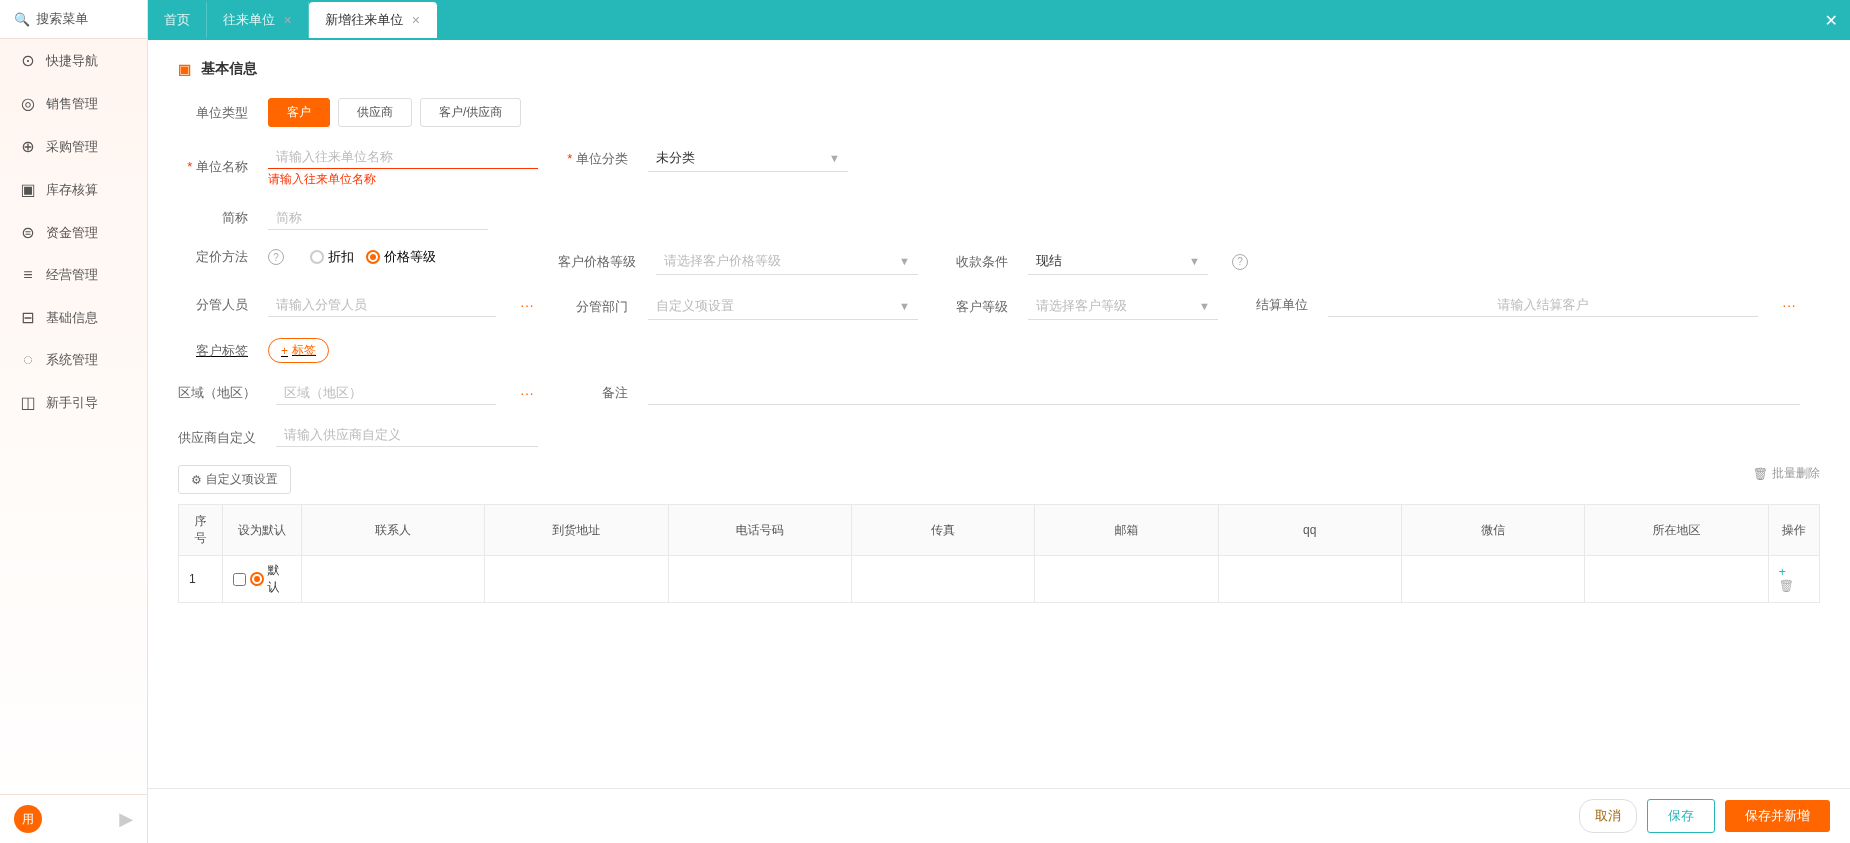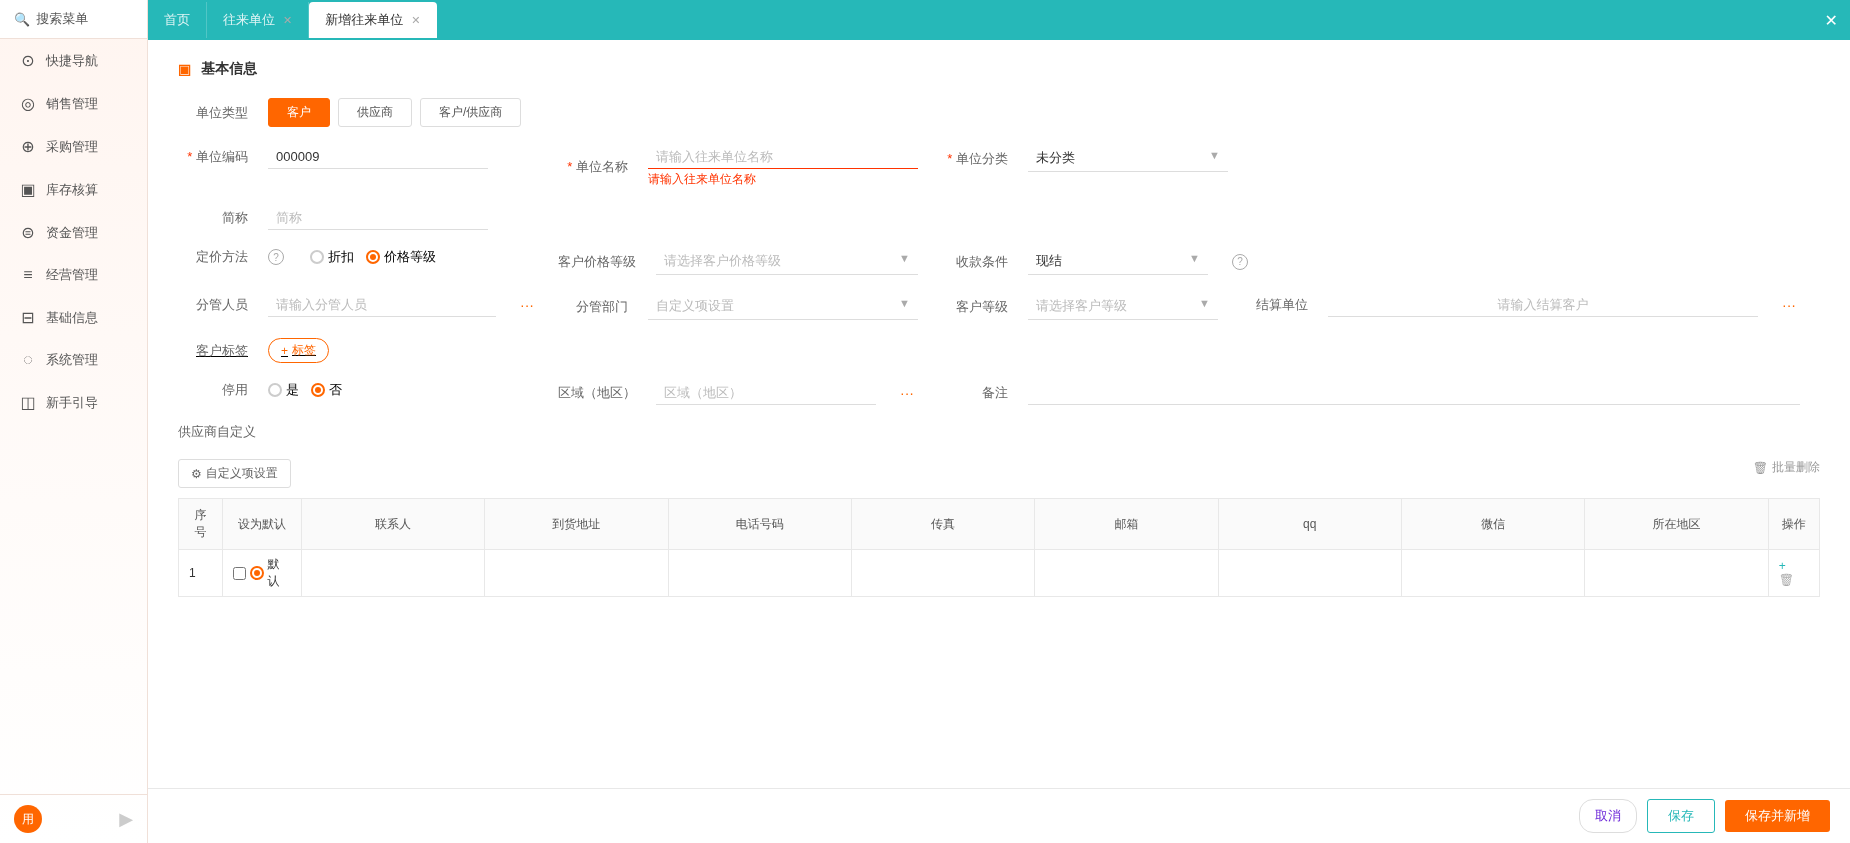--- a/index.html
+++ b/index.html
@@ -99,21 +99,21 @@
     
     .unit-type-btns { display: flex; gap: 8px; }
     .unit-btn {
       padding: 5px 18px; border: 1px solid #ddd; border-radius: 3px;
       background: #fff; color: #555; cursor: pointer; font-size: 12px;
     }
     .unit-btn.active { background: #f60; border-color: #f60; color: #fff; }
 
     
     .select-field {
-      flex: 1; display: flex; align-items: flex-start; border-bottom: 1px solid #ddd;
+      flex: 1; display: flex; align-items: center; border-bottom: 1px solid #ddd;
       padding: 4px 8px; cursor: pointer; min-width: 0;
     }
     .select-field .select-val { flex: 1; color: #333; font-size: 13px; white-space: nowrap; overflow: hidden; }
     .select-field .select-placeholder { flex: 1; color: #bbb; font-size: 13px; }
     .select-field .chevron { color: #aaa; font-size: 11px; }
 
     
     .radio-group { display: flex; align-items: center; gap: 12px; }
     .radio-item { display: flex; align-items: center; gap: 4px; cursor: pointer; }
     .radio-circle { width: 14px; height: 14px; border-radius: 50%; border: 2px solid #ccc; display: flex; align-items: center; justify-content: center; }
@@ -146,21 +146,21 @@
     table { width: 100%; border-collapse: collapse; }
     th { background: #fafafa; border: 1px solid #e8e8e8; padding: 8px 10px; font-size: 12px; color: #555; font-weight: normal; }
     td { border: 1px solid #e8e8e8; padding: 6px 10px; font-size: 12px; color: #333; }
 
     
     .footer {
       display: flex; justify-content: flex-end; align-items: center; gap: 10px;
       padding: 10px 20px; background: #fff; border-top: 1px solid #e8e8e8;
       flex-shrink: 0;
     }
-    .btn-cancel { padding: 7px 15px; border: 1px solid #ddd; border-radius: 14px; background: #fff; color: #6d28d9; cursor: pointer; font-size: 13px; }
+    .btn-cancel { padding: 7px 15px; border: 1px solid #ddd; border-radius: 14px; background: #fff; color: #a16207; cursor: pointer; font-size: 13px; }
     .btn-save { padding: 7px 20px; border: 1px solid #26b8b8; border-radius: 3px; background: #fff; color: #26b8b8; cursor: pointer; font-size: 13px; }
     .btn-save-new { padding: 7px 20px; border: none; border-radius: 3px; background: #f60; color: #fff; cursor: pointer; font-size: 13px; }
 
     .info-icon { color: #f60; margin-right: 4px; }
 
     .field-wrap { display: flex; flex-direction: column; }
     .clearfix::after { content: ""; display: table; clear: both; }
   </style>
 </head>
 <body>
@@ -241,24 +241,20 @@
         <span class="label">单位类型</span>
         <div class="unit-type-btns">
           <button class="unit-btn active">客户</button>
           <button class="unit-btn">供应商</button>
           <button class="unit-btn">客户/供应商</button>
         </div>
       </div>
     </div>
 
     <div class="form-row">
-      <div class="form-field required" style="flex:1; max-width:380px;">
-        <span class="label">单位编码</span>
-        <input class="input-text" type="text" style="max-width: 220px;" value="000009">
-      </div>
       <div class="form-field required" style="flex:1; max-width:380px;">
         <span class="label">单位名称</span>
         <div class="field-wrap" style="flex:1;">
           <input class="input-text error" type="text" placeholder="请输入往来单位名称" style="">
           <span class="error-msg">请输入往来单位名称</span>
         </div>
       </div>
       <div class="form-field required" style="flex:1;">
         <span class="label">单位分类</span>
         <div class="select-field" style="max-width:200px;">
@@ -338,47 +334,35 @@
       <div class="form-field" style="align-items:center;text-decoration:underline;">
         <span class="label">客户标签</span>
         <button class="tag-btn">
           <span>+</span>
           <span> 标签</span>
         </button>
       </div>
     </div>
 
     <div class="form-row">
-      <div class="form-field" style="flex:1; max-width:380px; align-items:center;">
-        <span class="label">停用</span>
-        <div class="radio-group">
-          <label class="radio-item">
-            <div class="radio-circle"></div>
-            <span>是</span>
-          </label>
-          <label class="radio-item">
-            <div class="radio-circle checked"></div>
-            <span>否</span>
-          </label>
-        </div>
-      </div>
       <div class="form-field" style="flex:1; max-width:380px;">
         <span class="label">区域（地区）</span>
         <input class="input-text" type="text" style="flex: 1 1 0%;" placeholder="区域（地区）">
         <span class="more-btn">···</span>
       </div>
       <div class="form-field" style="flex:1;">
         <span class="label">备注</span>
         <input class="input-text" type="text" style="flex: 1 1 0%;">
       </div>
     </div>
 
     <div class="form-row">
       <div class="form-field" style="flex:1; max-width:380px;align-items:flex-end;">
         <span class="label">供应商自定义</span>
+        <input class="input-text" type="text" style="flex: 1 1 0%;" placeholder="请输入供应商自定义">
       </div>
     </div>
 
     <div class="form-table-wrap clearfix">
       <button class="custom-settings-btn">
         <span>⚙</span>
         <span> 自定义项设置</span>
       </button>
       <div class="batch-delete">
         <span>🗑</span>

